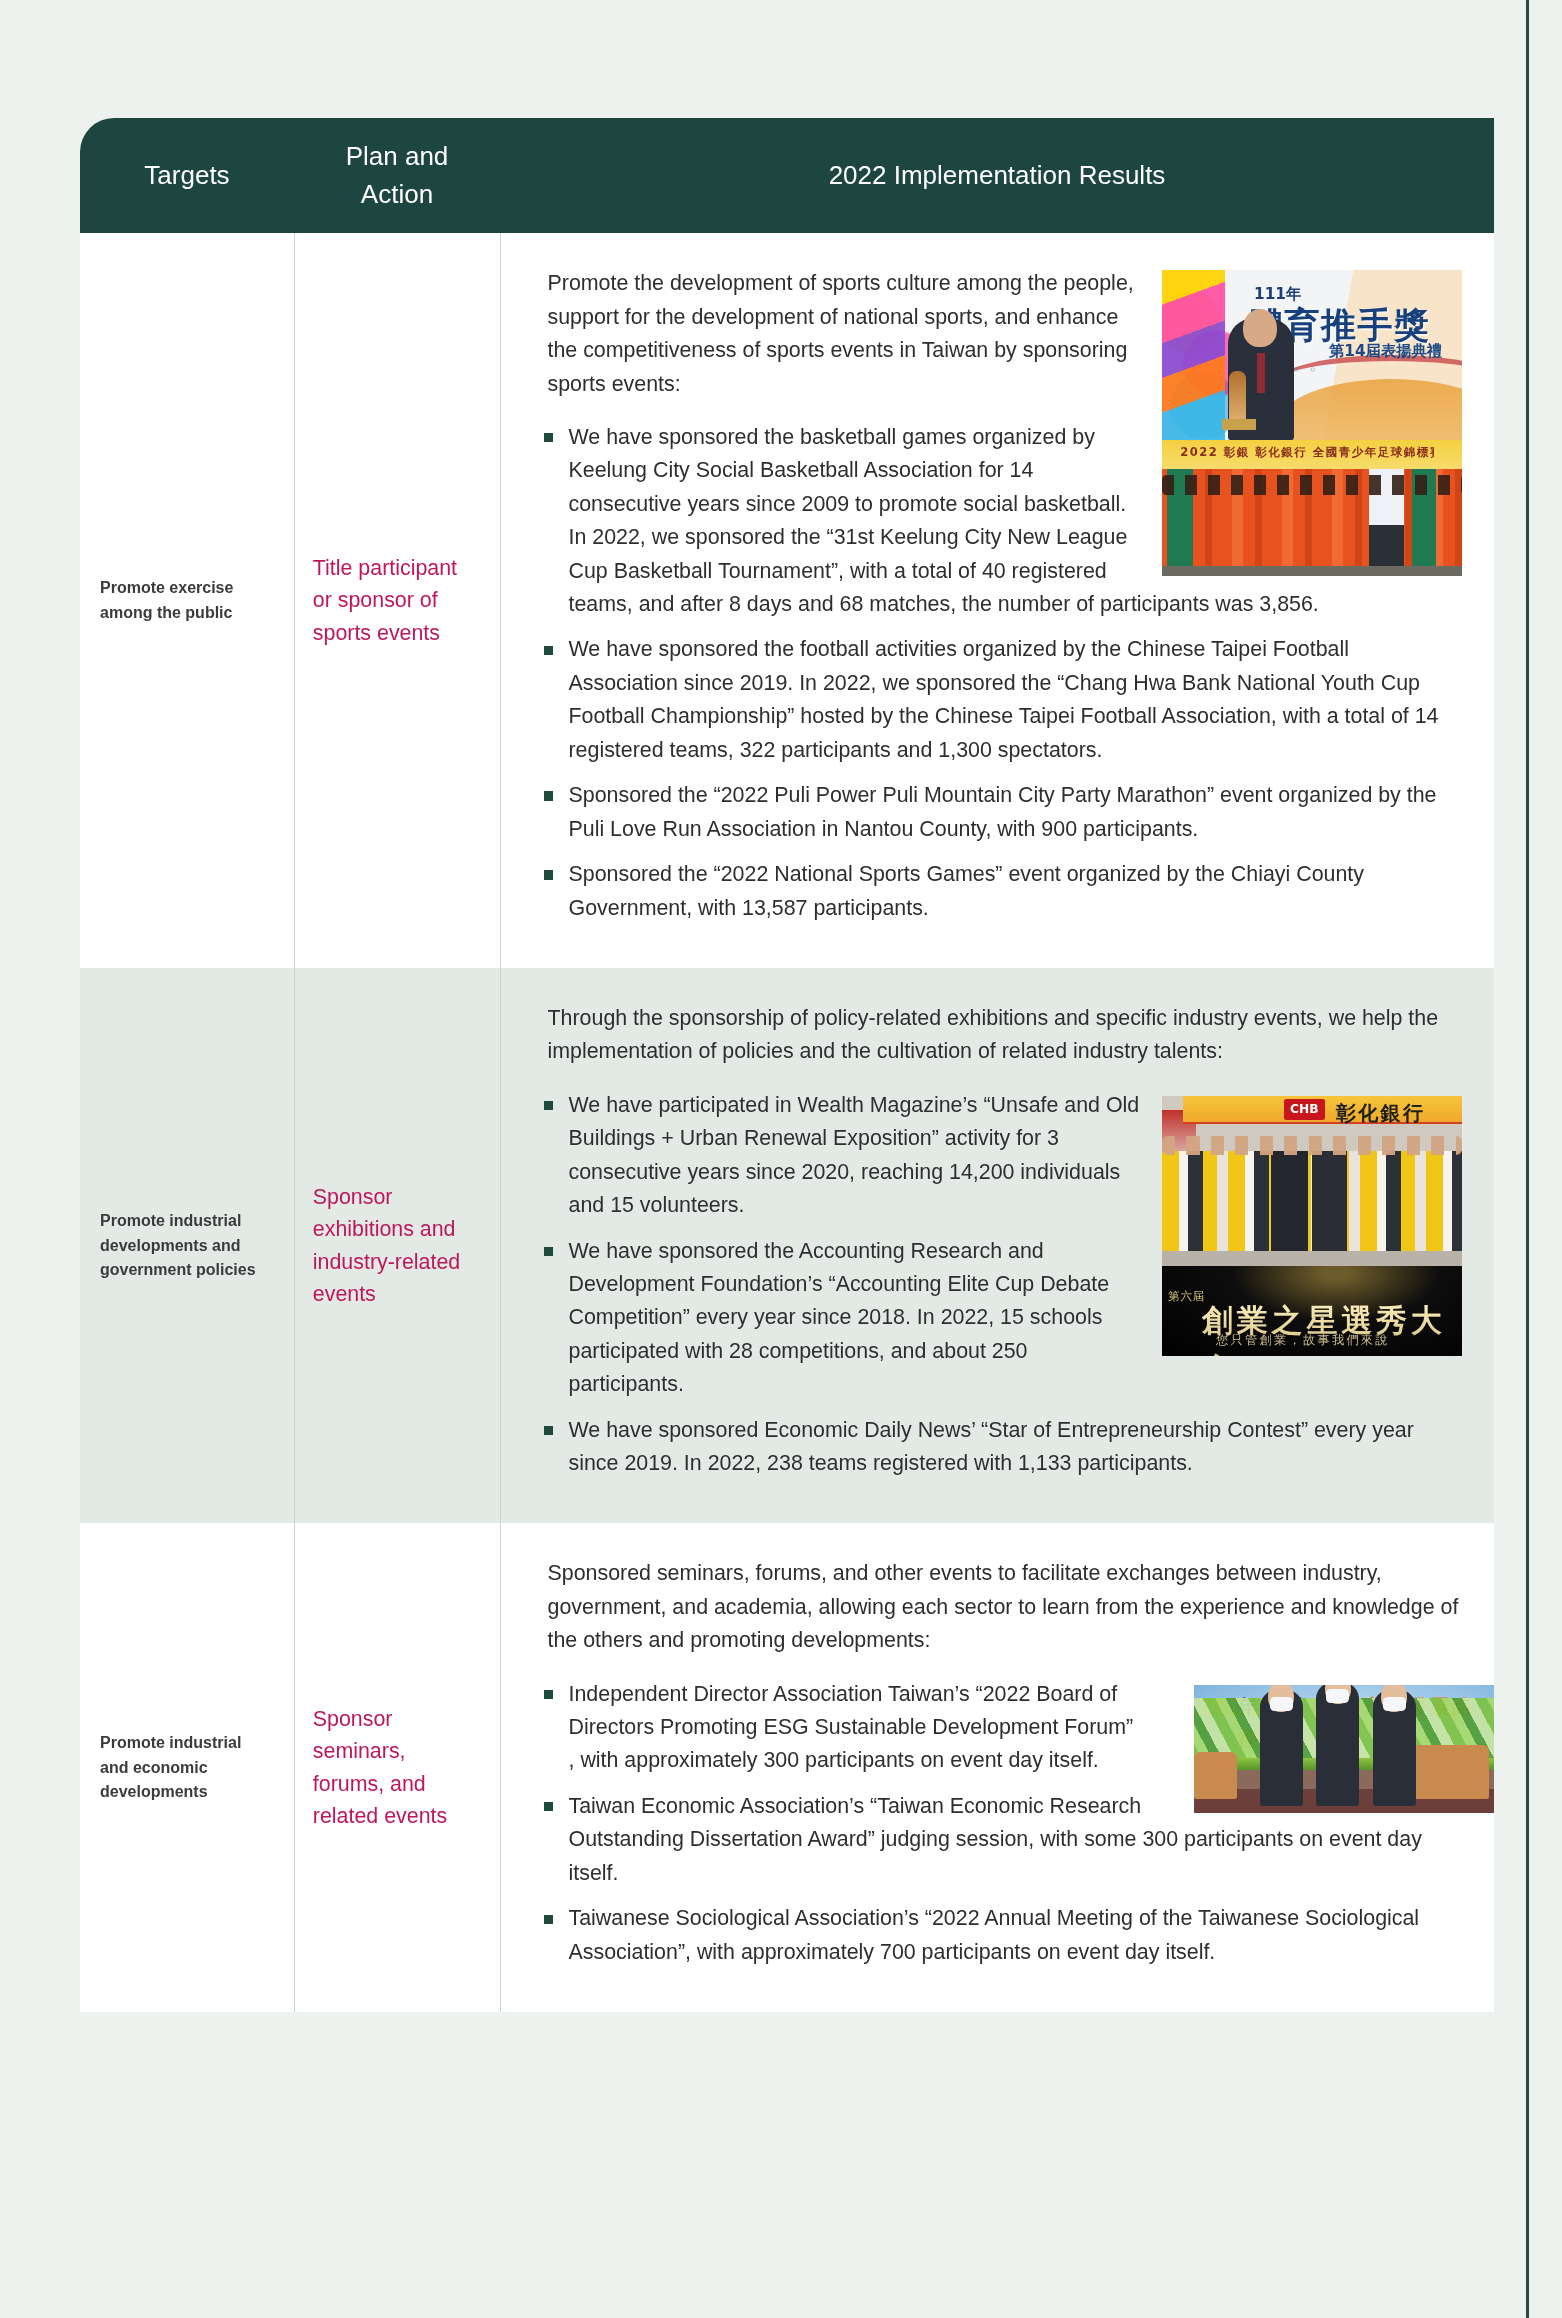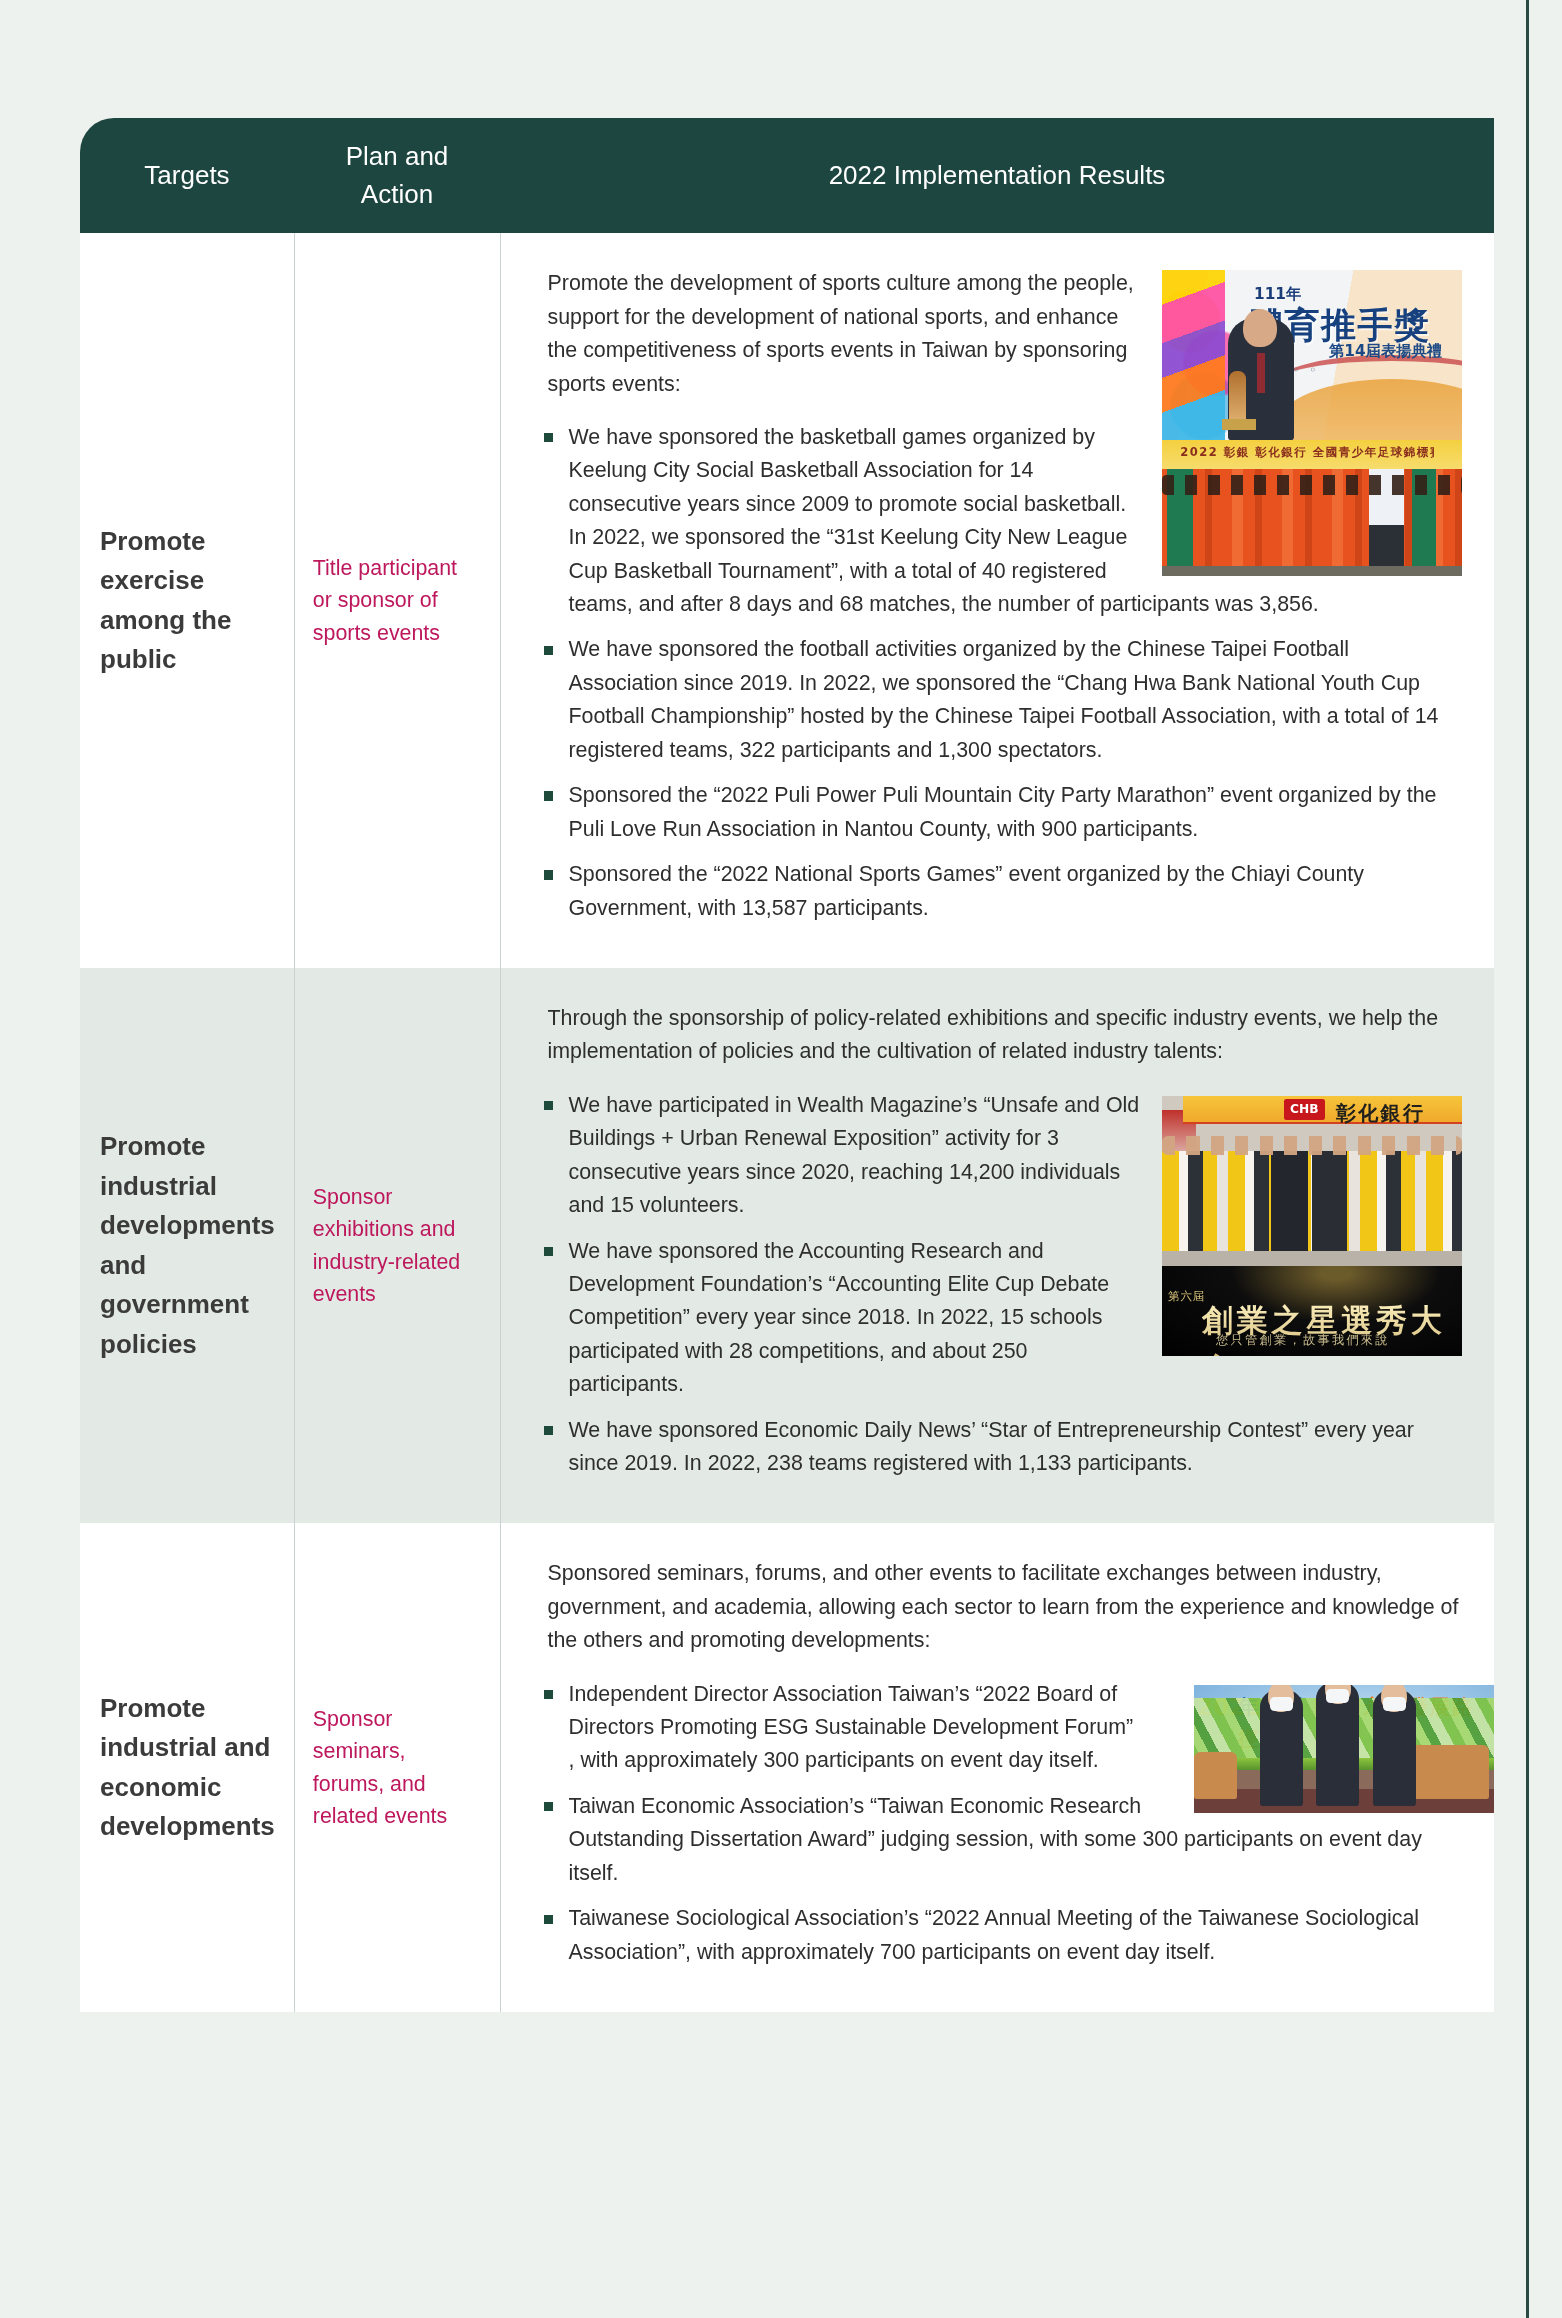--- a/index.html
+++ b/index.html
@@ -73,21 +73,21 @@
     padding: 0;
   }
   tbody td:last-child { border-right: none; }
 
   tbody tr.row-odd  td { background: #ffffff; }
   tbody tr.row-even td { background: #e3eae6; }
 
   td.cell-target {
     width: 214px;
     padding: 41px 20px;
-    font-size: 26px;
+    font-size: 16px;
     line-height: 1.52;
     color: #3b3b3b;
     font-weight: 600;
   }
 
   td.cell-plan {
     width: 206px;
     padding: 31px 18.3px;
     font-size: 21.4px;
     line-height: 1.52;

